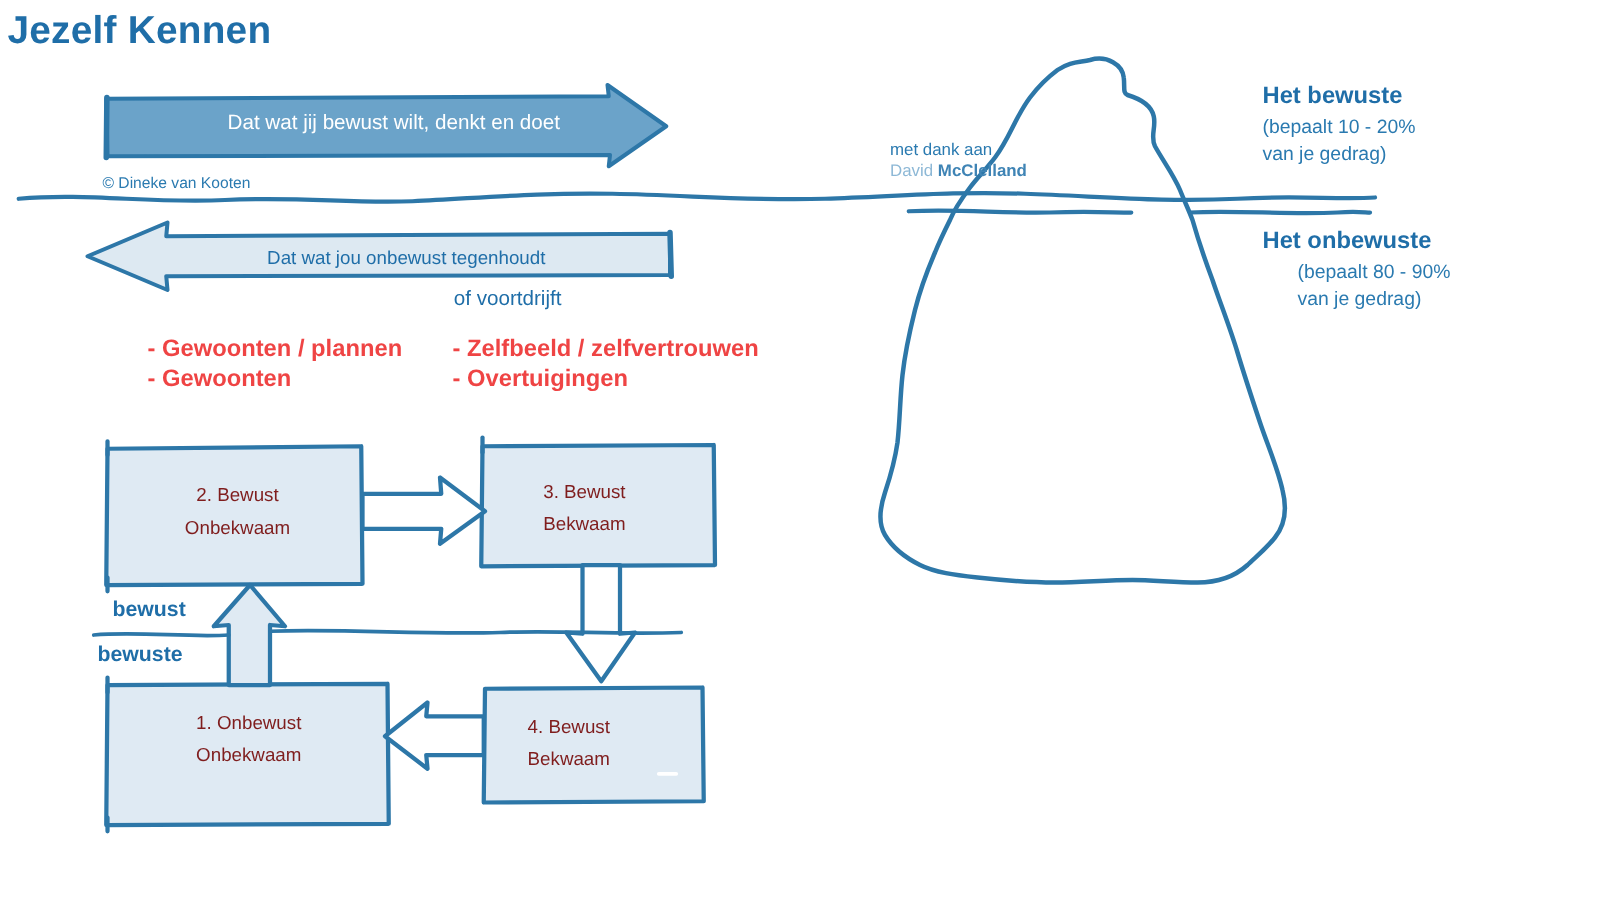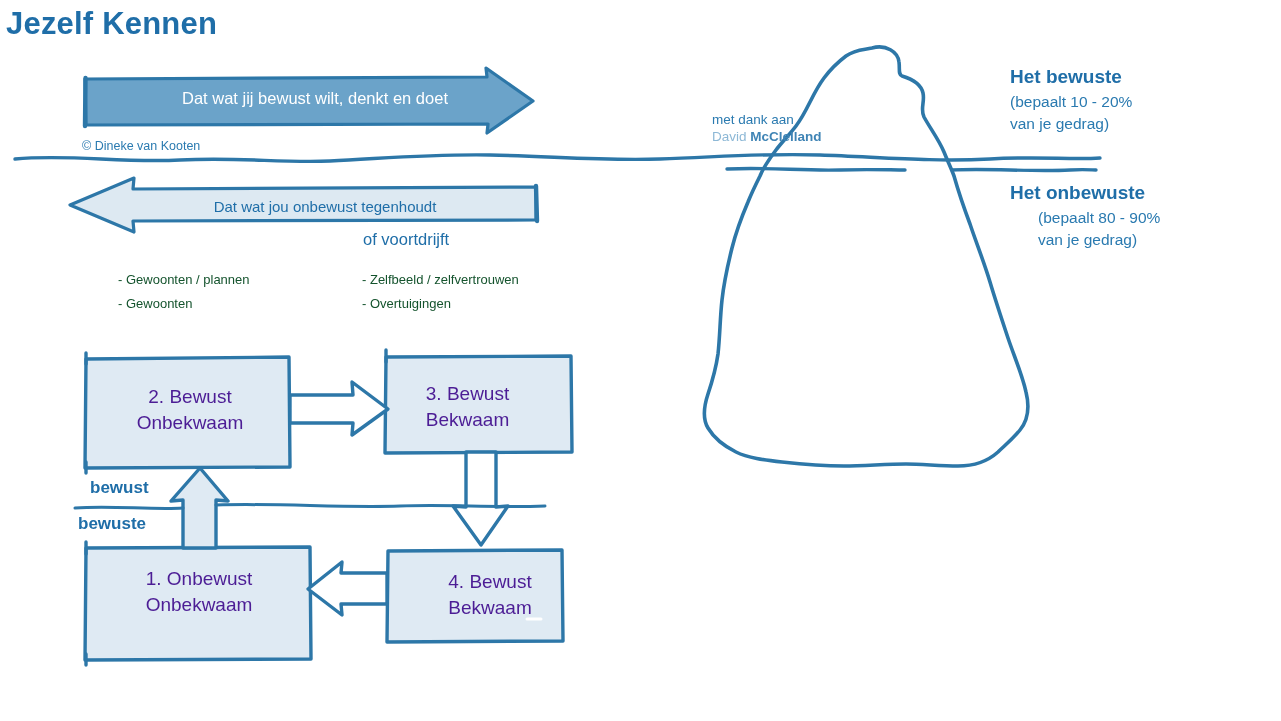--- a/index.html
+++ b/index.html
@@ -46,37 +46,37 @@
     font-size: 15px; color: #1f6ea8;
     white-space: nowrap;
   }
   #arrow-bottom-sublabel {
     left: 363px; top: 230px;
     font-size: 16.5px; color: #1f6ea8;
     white-space: nowrap;
   }
 
   
-  .bullet-col { font-size: 13px; color: #14532d; line-height: 24px; }
+  .bullet-col { font-size: 19px; color: #ef4444; line-height: 24px; font-weight: bold; }
   #bullets-left  { left: 118px; top: 268px; }
   #bullets-right { left: 362px; top: 268px; }
   .bullet-item { white-space: nowrap; }
 
   
   .box-label {
     position: absolute;
     text-align: center;
-    font-size: 19px; color: #4c1d95;
+    font-size: 15px; color: #7f1d1d;
     line-height: 26px;
     white-space: nowrap;
   }
   #box2-label { left: 90px;  top: 384px; width: 200px; }
   #box3-label { left: 391px; top: 381px; width: 153px; }
   #box1-label { left: 88px;  top: 566px; width: 222px; }
-  #box4-label { left: 404px; top: 569px; width: 172px; }
+  #box4-label { left: 369px; top: 569px; width: 172px; }
 
   
   .state-label {
     font-size: 17px; font-weight: bold; color: #1f6ea8;
     white-space: nowrap;
   }
   #label-bewust   { left: 90px; top: 478px; }
   #label-onbewust { left: 78px; top: 514px; }
 
   

